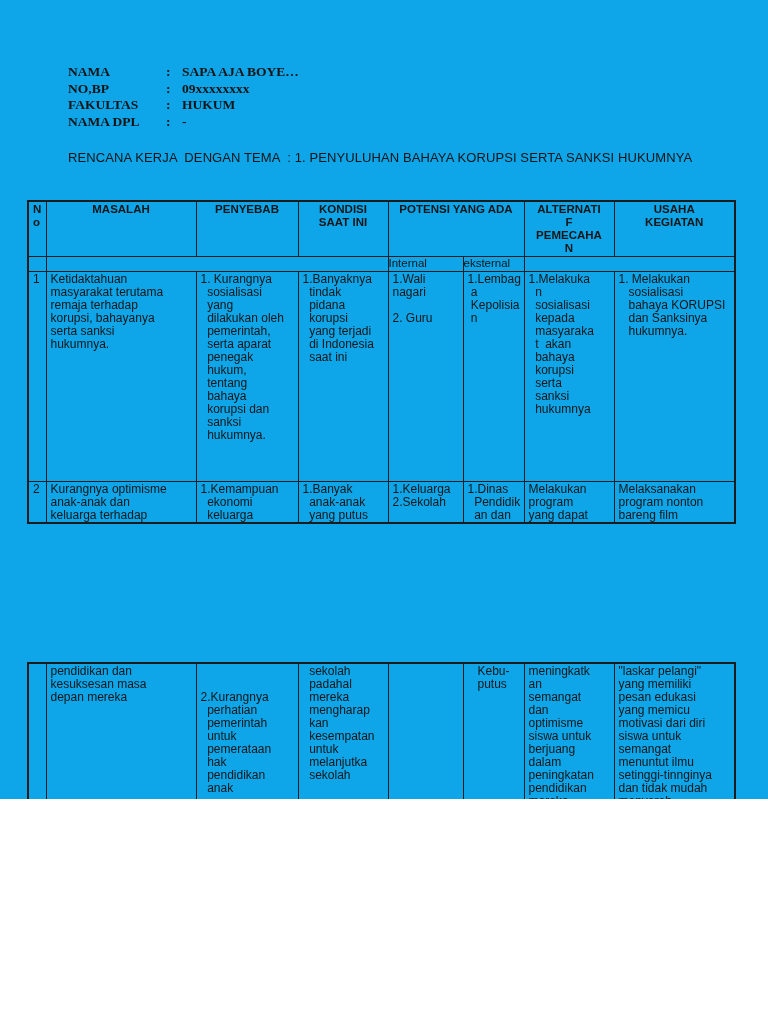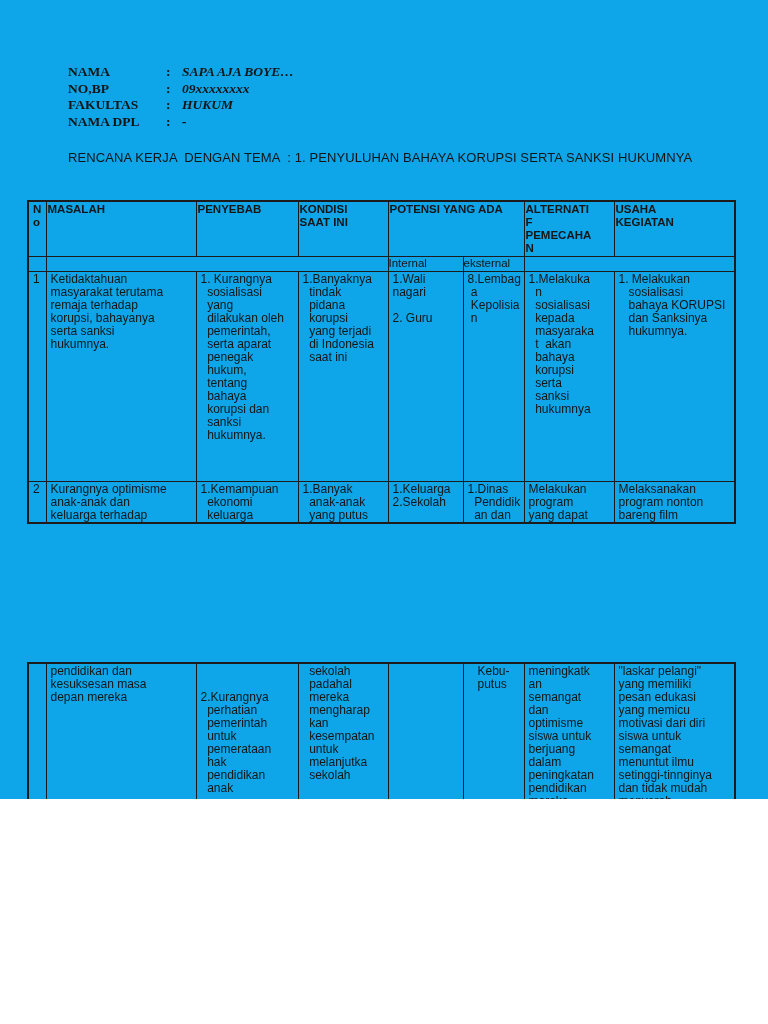--- a/index.html
+++ b/index.html
@@ -17,21 +17,21 @@
   
   .idblock {
     position:absolute; left:68px; top:64px;
     font-family:"Liberation Serif", serif;
     font-weight:bold; font-size:13.5px; line-height:16.5px;
     color:#141414;
   }
   .idrow { display:flex; }
   .idrow .lbl { width:98px; }
   .idrow .sep { width:16px; text-align:left; }
-  .idrow .val { white-space:pre;font-style:italic; }
+  .idrow .val { white-space:pre; }
 
   
   .title1, .title2 {
     position:absolute;
     font-weight:normal; font-size:13px; line-height:15px;
     letter-spacing:0.1px; white-space:pre; color:#141414;
   }
   .title1 { left:68px; top:150px; }
   .title2 { left:239px; top:177px; }
 
@@ -45,21 +45,21 @@
   .t2 { top:662px; }
   .grid td {
     border:1px solid #1c1c1c;
     vertical-align:top;
     padding:1px 2px 0 4px;
     font-size:12px; line-height:13px;
     white-space:pre; overflow:hidden;
     color:#161616;
   }
   .grid td.hd {
-    font-weight:bold; text-align:left;
+    font-weight:bold; text-align:center;
     font-size:11.5px; line-height:13px;
     padding:1px 1px 0 1px;
   }
   .grid td.hd-no { text-align:left; padding-left:4px; }
   tr.hrow  { height:55px; }
   tr.subrow{ height:15px; }
   tr.subrow td { text-align:left; padding:0; font-size:11.5px; line-height:13px; }
   tr.r1    { height:210px; }
   tr.r2a   { height:40px; }
   tr.r2b   { height:202px;padding-left:12px; }
@@ -153,21 +153,21 @@
   tindak
   pidana
   korupsi
   yang terjadi
   di Indonesia
   saat ini</td>
       <td>1.Wali
 nagari
 
 2. Guru</td>
-      <td>8.Lembag
+      <td>1.Lembag
  a
  Kepolisia
  n</td>
       <td>1.Melakuka
   n
   sosialisasi
   kepada
   masyaraka
   t  akan
   bahaya

